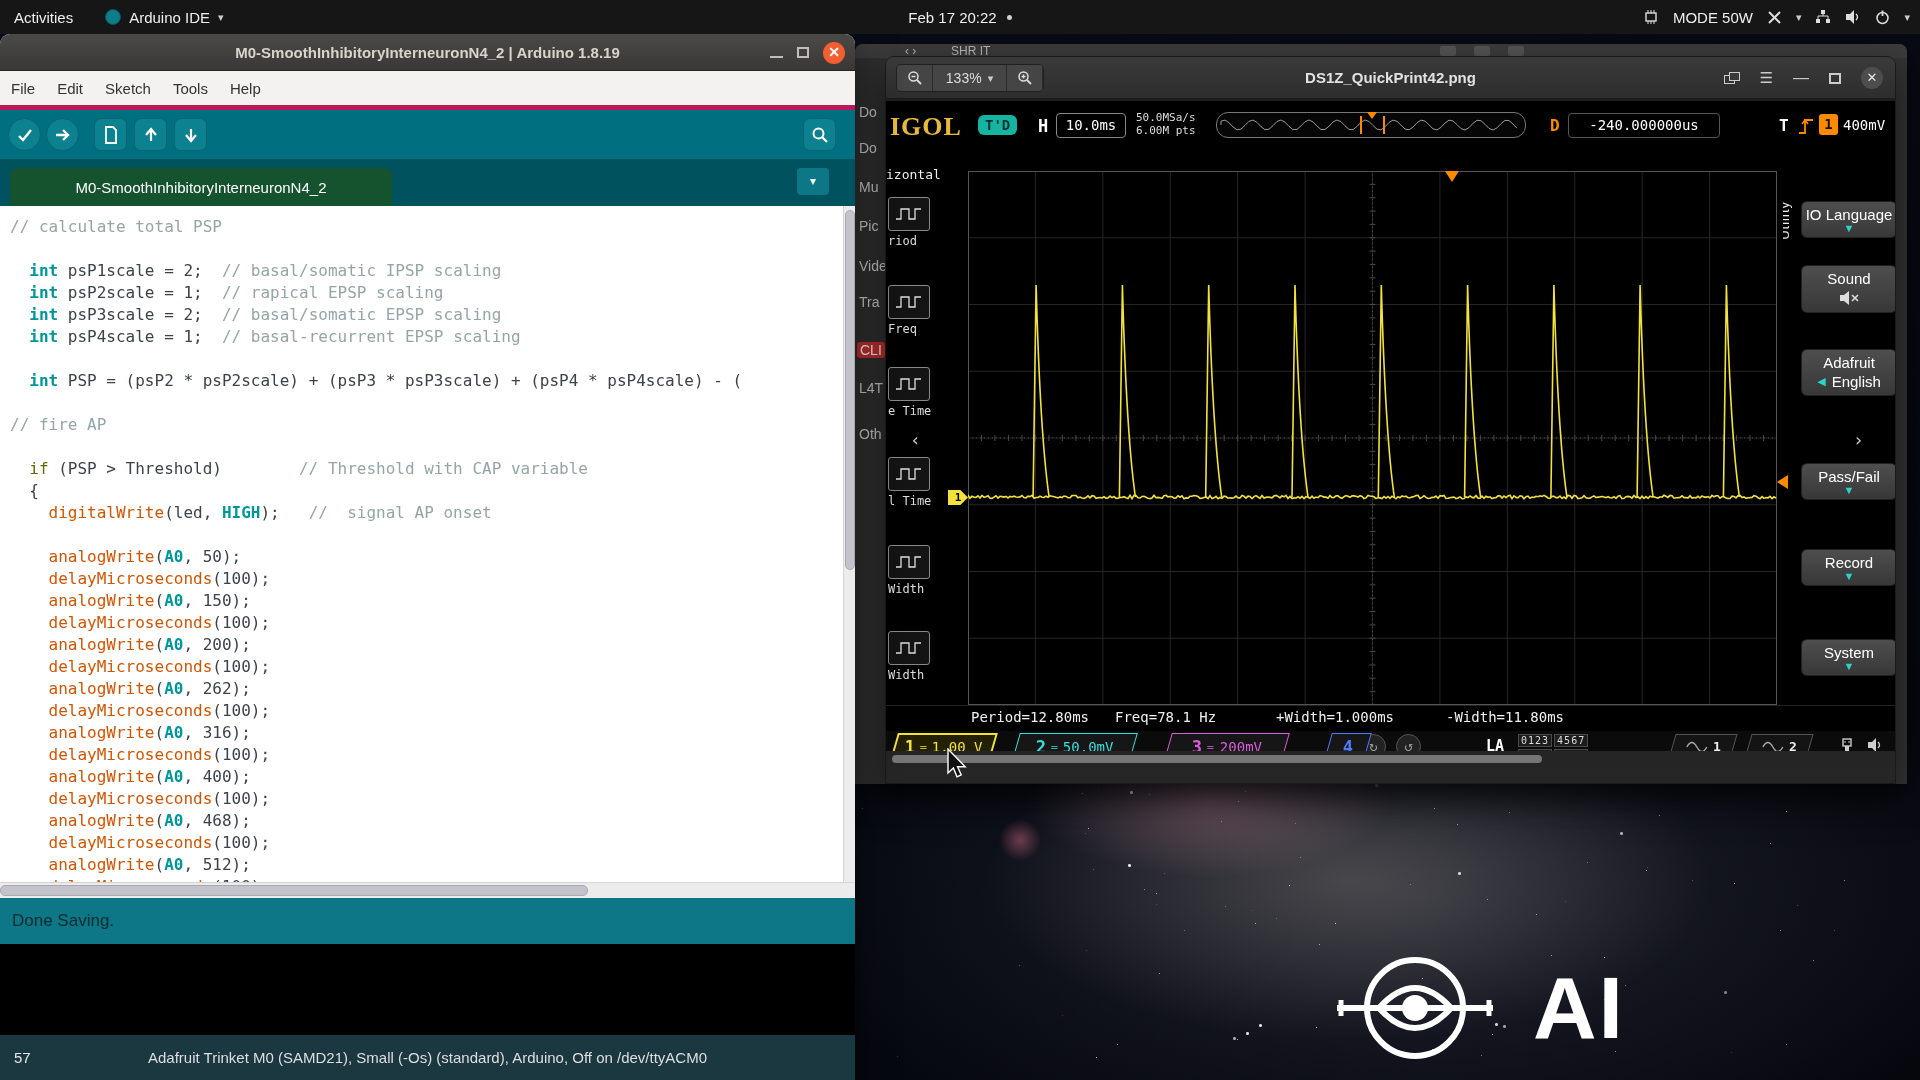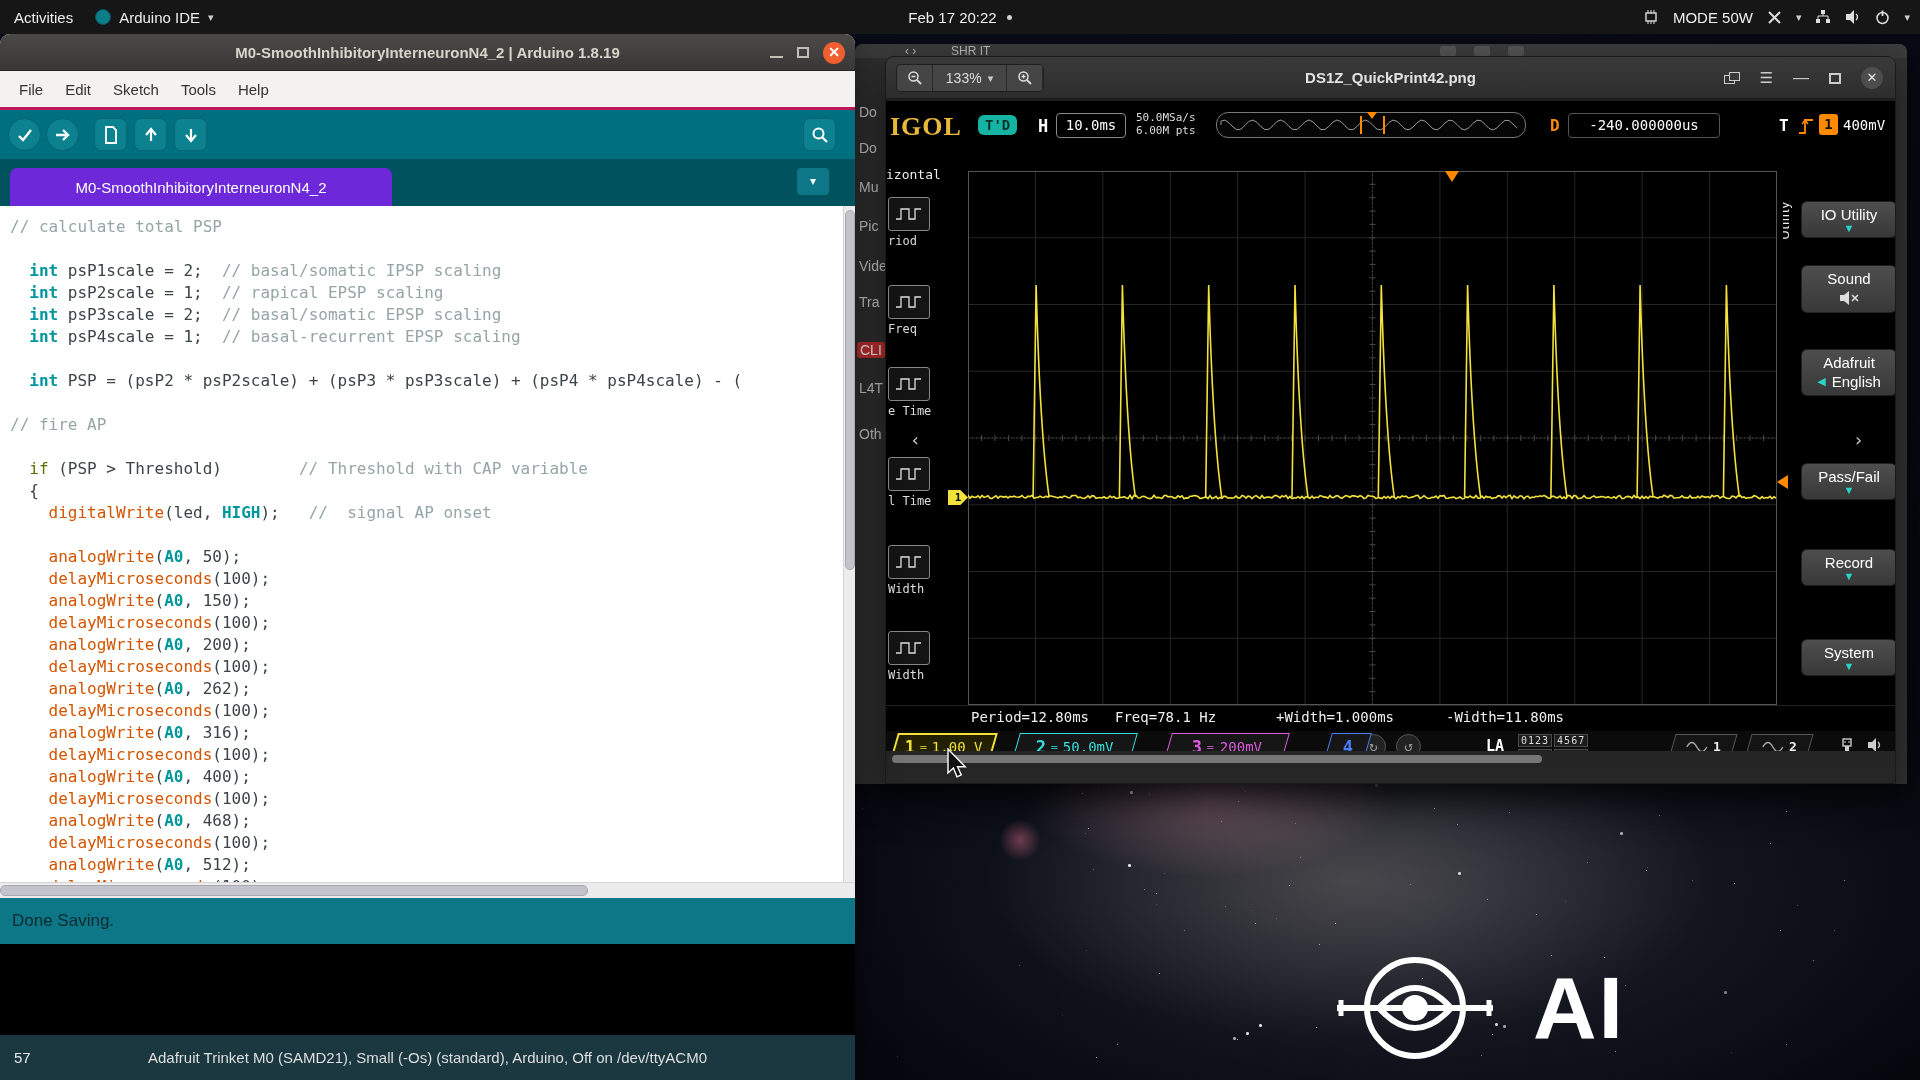--- a/index.html
+++ b/index.html
@@ -15,21 +15,21 @@
       radial-gradient(circle 30px at 1020px 840px, rgba(255,120,150,0.40), transparent 70%),
       radial-gradient(circle 22px at 1530px 700px, rgba(255,130,160,0.35), transparent 70%),
       radial-gradient(circle 18px at 1180px 740px, rgba(255,120,150,0.35), transparent 70%),
       linear-gradient(160deg,#0b0f1c 0%,#070a13 55%,#05060c 100%);}
   .stars{position:absolute;left:0;top:0;width:1px;height:1px;border-radius:50%;background:transparent;}
   .ailab{position:absolute;left:1335px;top:952px;display:flex;align-items:center;gap:38px;color:#fff;}
   .ailab .word{font-size:88px;font-weight:bold;letter-spacing:2px;}
 
   
   .topbar{position:absolute;left:0;top:0;width:1920px;height:34px;background:#161616;color:#eee;font-size:15px;z-index:60;}
-  .tb-left{position:absolute;left:14px;top:0;height:34px;display:flex;align-items:center;gap:22px;}
+  .tb-left{position:absolute;left:14px;top:0;height:34px;display:flex;align-items:center;gap:32px;}
   .tb-center{position:absolute;left:0;right:0;top:0;height:34px;display:flex;align-items:center;justify-content:center;gap:10px;}
   .tb-right{position:absolute;right:10px;top:0;height:34px;display:flex;align-items:center;gap:14px;}
   .appmenu{display:flex;align-items:center;gap:8px;}
   .app-dot{width:16px;height:16px;border-radius:50%;background:#0e7d8a;border:1px solid #0a5560;}
   .caret{font-size:11px;color:#ccc;}
   .notif-dot{width:5px;height:5px;border-radius:50%;background:#cfcfcf;}
   .tb-icon{display:flex;align-items:center;}
 
   
   .window{position:absolute;box-shadow:0 14px 40px rgba(0,0,0,0.55);}
@@ -46,28 +46,28 @@
   .bg-side-item.red{background:#c53030;color:#fff;border-radius:3px;padding:0 3px;left:2px;}
 
   
   .win-arduino{left:0;top:34px;width:855px;height:1046px;border-radius:10px 10px 0 0;overflow:hidden;background:#fff;}
   .a-titlebar{position:relative;height:37px;background:linear-gradient(#4c4a47,#3a3836);border-bottom:1px solid #262522;}
   .a-title{position:absolute;left:0;right:0;top:0;line-height:37px;text-align:center;color:#d8d4cb;font-weight:bold;font-size:15px;}
   .a-controls{position:absolute;right:10px;top:0;height:37px;display:flex;align-items:center;gap:14px;}
   .wc-min{width:13px;height:11px;border-bottom:2px solid #c2beb6;}
   .wc-max{width:12px;height:11px;border:2px solid #c2beb6;}
   .wc-close{width:22px;height:22px;border-radius:50%;background:#f15f30;color:#fff;font-size:14px;line-height:21px;text-align:center;font-weight:bold;}
-  .a-menubar{height:39px;background:#f3f2f0;border-bottom:3px solid #be185d;display:flex;align-items:center;padding-left:8px;}
+  .a-menubar{height:39px;background:#f3f2f0;border-bottom:5px solid #be185d;display:flex;align-items:center;}
   .menu-item{padding:5px 11px;font-size:15px;color:#333;}
   .a-toolbar{position:relative;height:49px;background:#006f80;}
   .tbtn{position:absolute;top:8px;width:33px;height:33px;background:#0c818f;border:1px solid #0a6372;display:flex;align-items:center;justify-content:center;}
   .tbtn.round{border-radius:50%;}
   .tbtn.sq{border-radius:7px;}
   .a-tabstrip{position:relative;height:47px;background:#00525e;}
-  .a-tab{position:absolute;left:10px;bottom:0;width:382px;height:38px;background:#6d28d9;border-radius:7px 7px 0 0;color:#fff;font-size:15px;display:flex;align-items:center;justify-content:center;white-space:nowrap;}
+  .a-tab{position:absolute;left:10px;bottom:0;width:382px;height:38px;background:#14532d;border-radius:7px 7px 0 0;color:#fff;font-size:15px;display:flex;align-items:center;justify-content:center;white-space:nowrap;}
   .tabmenu-btn{position:absolute;right:26px;top:9px;width:32px;height:27px;background:#0d7687;border-radius:4px;color:#fff;text-align:center;line-height:26px;font-size:12px;}
   .a-editor{position:relative;height:676px;background:#fff;overflow:hidden;}
   .code{position:absolute;left:0;top:0;right:12px;bottom:0;padding:10px 0 0 10px;font-family:"DejaVu Sans Mono",monospace;font-size:16px;line-height:22px;color:var(--c-plain,#434f54);white-space:pre;overflow:hidden;}
   .code-line{height:22px;}
   .tk-type{color:var(--c-type);font-weight:bold;}
   .tk-ctrl{color:var(--c-ctrl);}
   .tk-f{color:var(--c-fn);}
   .tk-const{color:var(--c-const);font-weight:bold;}
   .tk-com{color:var(--c-com);}
   .vscroll{position:absolute;right:0;top:0;width:12px;bottom:0;background:#ececec;border-left:1px solid #d5d5d5;}
@@ -511,21 +511,21 @@
               <svg width="22" height="12" viewBox="0 0 22 12">
                 <path d="M1 6 Q6 -3 11 6 Q16 15 21 6" fill="none" stroke="#aaa" stroke-width="1.4"></path>
               </svg>
               <b>2</b>
             </div>
           </div>
 
         <div class="s-rightmenu">
           <div class="utility">Utility</div>
           <div class="rm-page">›</div>
-        <div class="rm-btn" style="top: 40px;"><span>IO Utility</span><span class="rm-caret">▼</span></div>
+        <div class="rm-btn" style="top: 40px;"><span>IO Language</span><span class="rm-caret">▼</span></div>
             <div class="rm-btn" style="top: 104px;"><span>Sound</span><span class="rm-iconrow">
                 <svg width="22" height="16" viewBox="0 0 22 16">
                   <polygon points="2,5 6,5 11,1 11,15 6,11 2,11" fill="#ddd"></polygon>
                   <line x1="14" y1="5" x2="20" y2="11" stroke="#ddd" stroke-width="1.6"></line>
                   <line x1="20" y1="5" x2="14" y2="11" stroke="#ddd" stroke-width="1.6"></line>
                 </svg>
               </span></div>
             <div class="rm-btn" style="top: 188px;"><span>Adafruit</span><span class="rm-valrow">
                 <span class="rm-arrow">◀</span>
                 <span>English</span>

